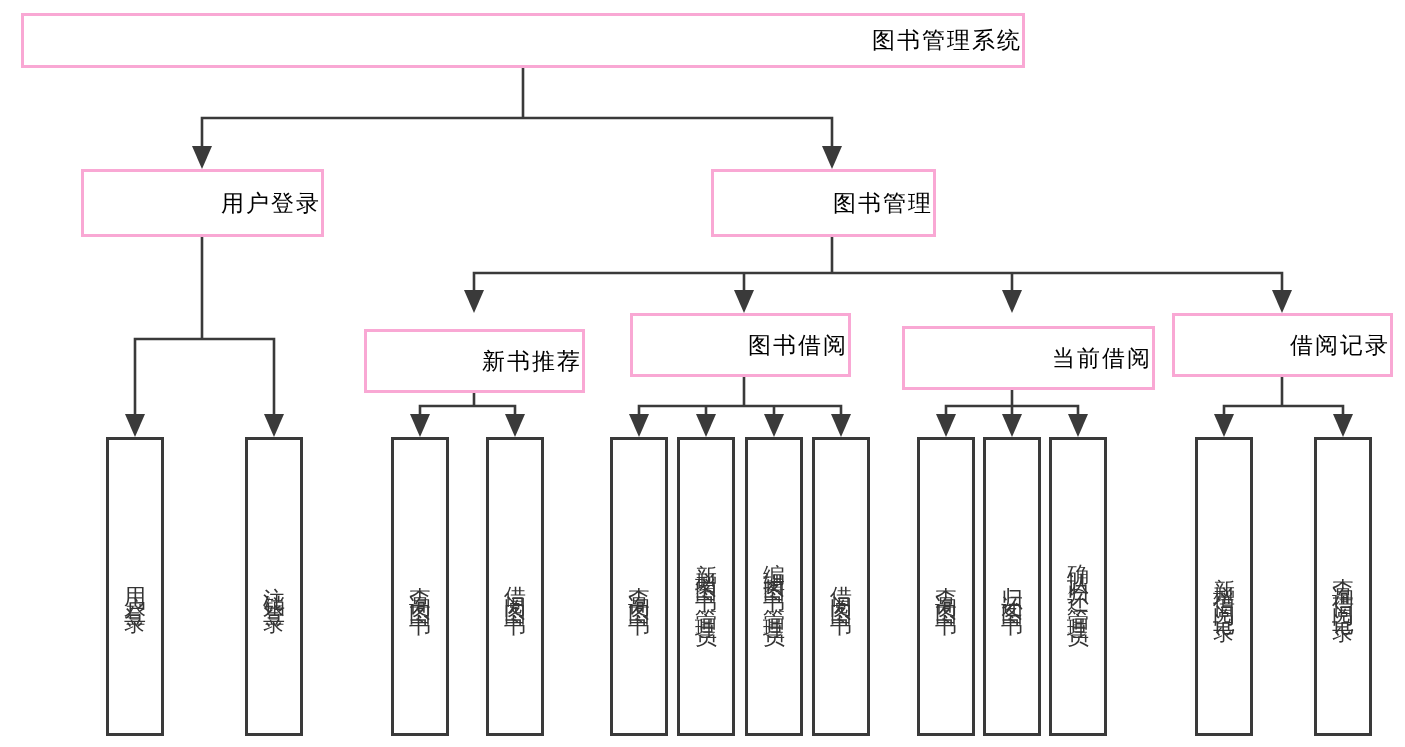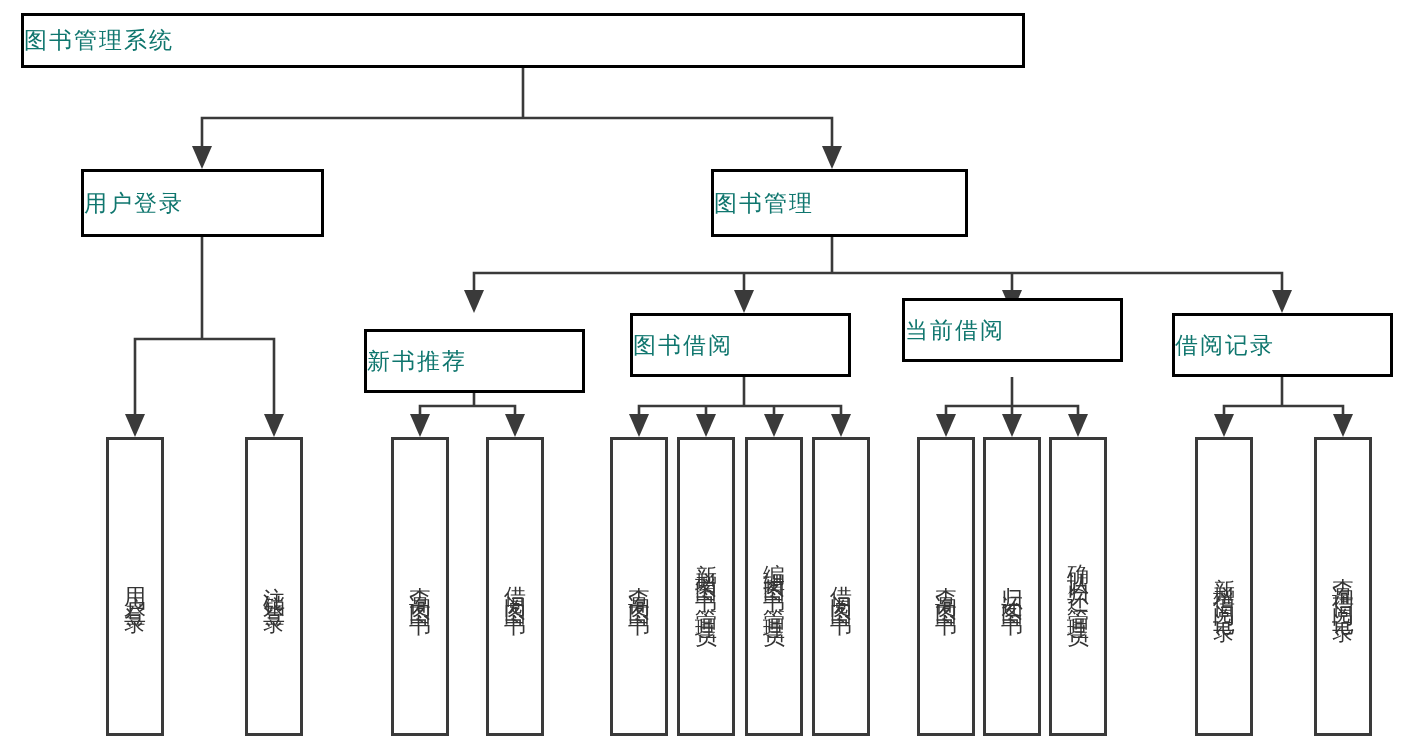--- a/index.html
+++ b/index.html
@@ -12,28 +12,28 @@
     overflow: hidden;
   }
   #connector-svg {
     position: absolute;
     left: 0; top: 0;
     width: 1405px; height: 747px;
   }
   .hbox {
     position: absolute;
     box-sizing: border-box;
-    border: 3px solid #000000;
+    border: 3px solid #f9a8d4;
     background: #ffffff;
     display: flex;
     align-items: center;
-    justify-content: flex-start;
+    justify-content: flex-end;
     font-size: 23px;
     letter-spacing: 2px;
-    color: #0f766e;
+    color: #000000;
     white-space: nowrap;
   }
   .vbox {
     position: absolute;
     box-sizing: border-box;
     top: 437px;
     width: 58px;
     height: 299px;
     border: 3px solid #3a3a3a;
     background: #ffffff;
@@ -119,31 +119,31 @@
     </g>
   </svg>
 
   <div class="hbox" style="left:21px; top:13px; width:1004px; height:55px;">
     <span>图书管理系统</span>
   </div>
 
   <div class="hbox" style="left:81px; top:169px; width:243px; height:68px;">
     <span>用户登录</span>
   </div>
-  <div class="hbox" style="left:711px; top:169px; width:257px; height:68px;">
+  <div class="hbox" style="left:711px; top:169px; width:225px; height:68px;">
     <span>图书管理</span>
   </div>
 
   <div class="hbox" style="left:364px; top:313px; width:221px; height:64px;margin-top:16px;">
     <span>新书推荐</span>
   </div>
   <div class="hbox" style="left:630px; top:313px; width:221px; height:64px;">
     <span>图书借阅</span>
   </div>
-  <div class="hbox" style="left:902px; top:298px; width:221px; height:64px;">
+  <div class="hbox" style="left:902px; top:326px; width:253px; height:64px;">
     <span>当前借阅</span>
   </div>
   <div class="hbox" style="left:1172px; top:313px; width:221px; height:64px;">
     <span>借阅记录</span>
   </div>
 
   <div class="vbox" style="left:106px;">
     <span>用户登录</span>
   </div>
   <div class="vbox" style="left:245px;">

